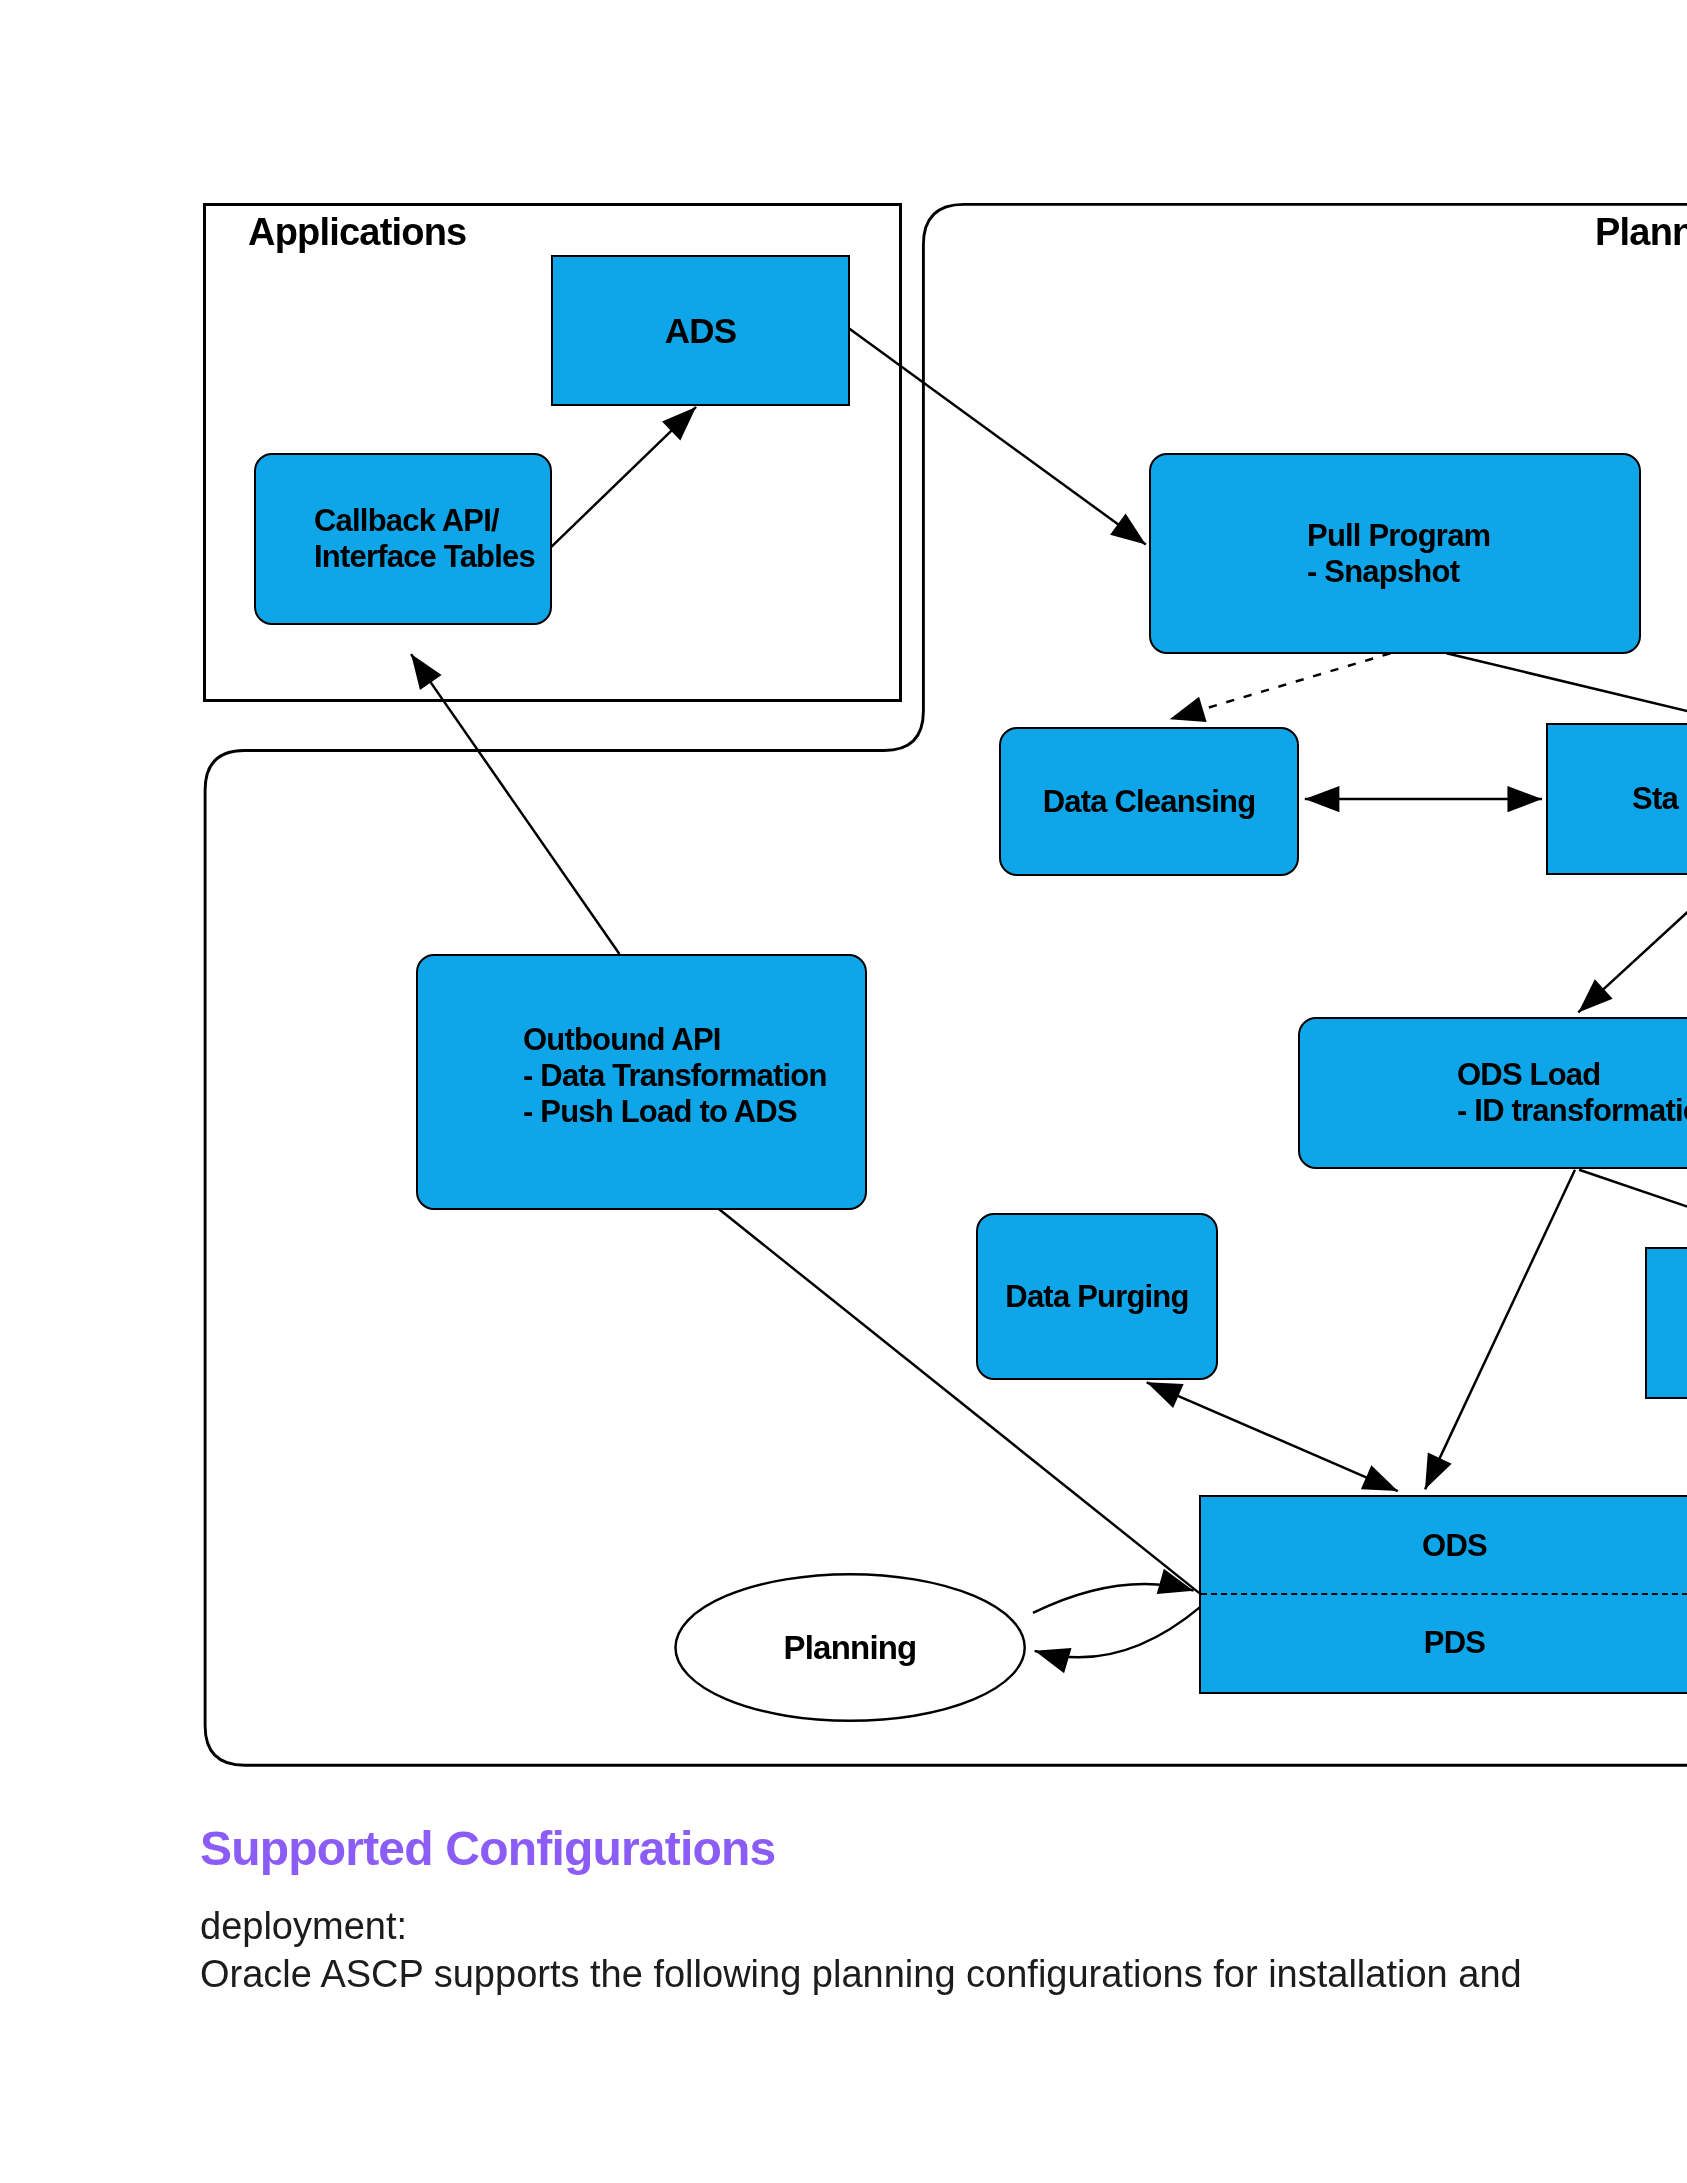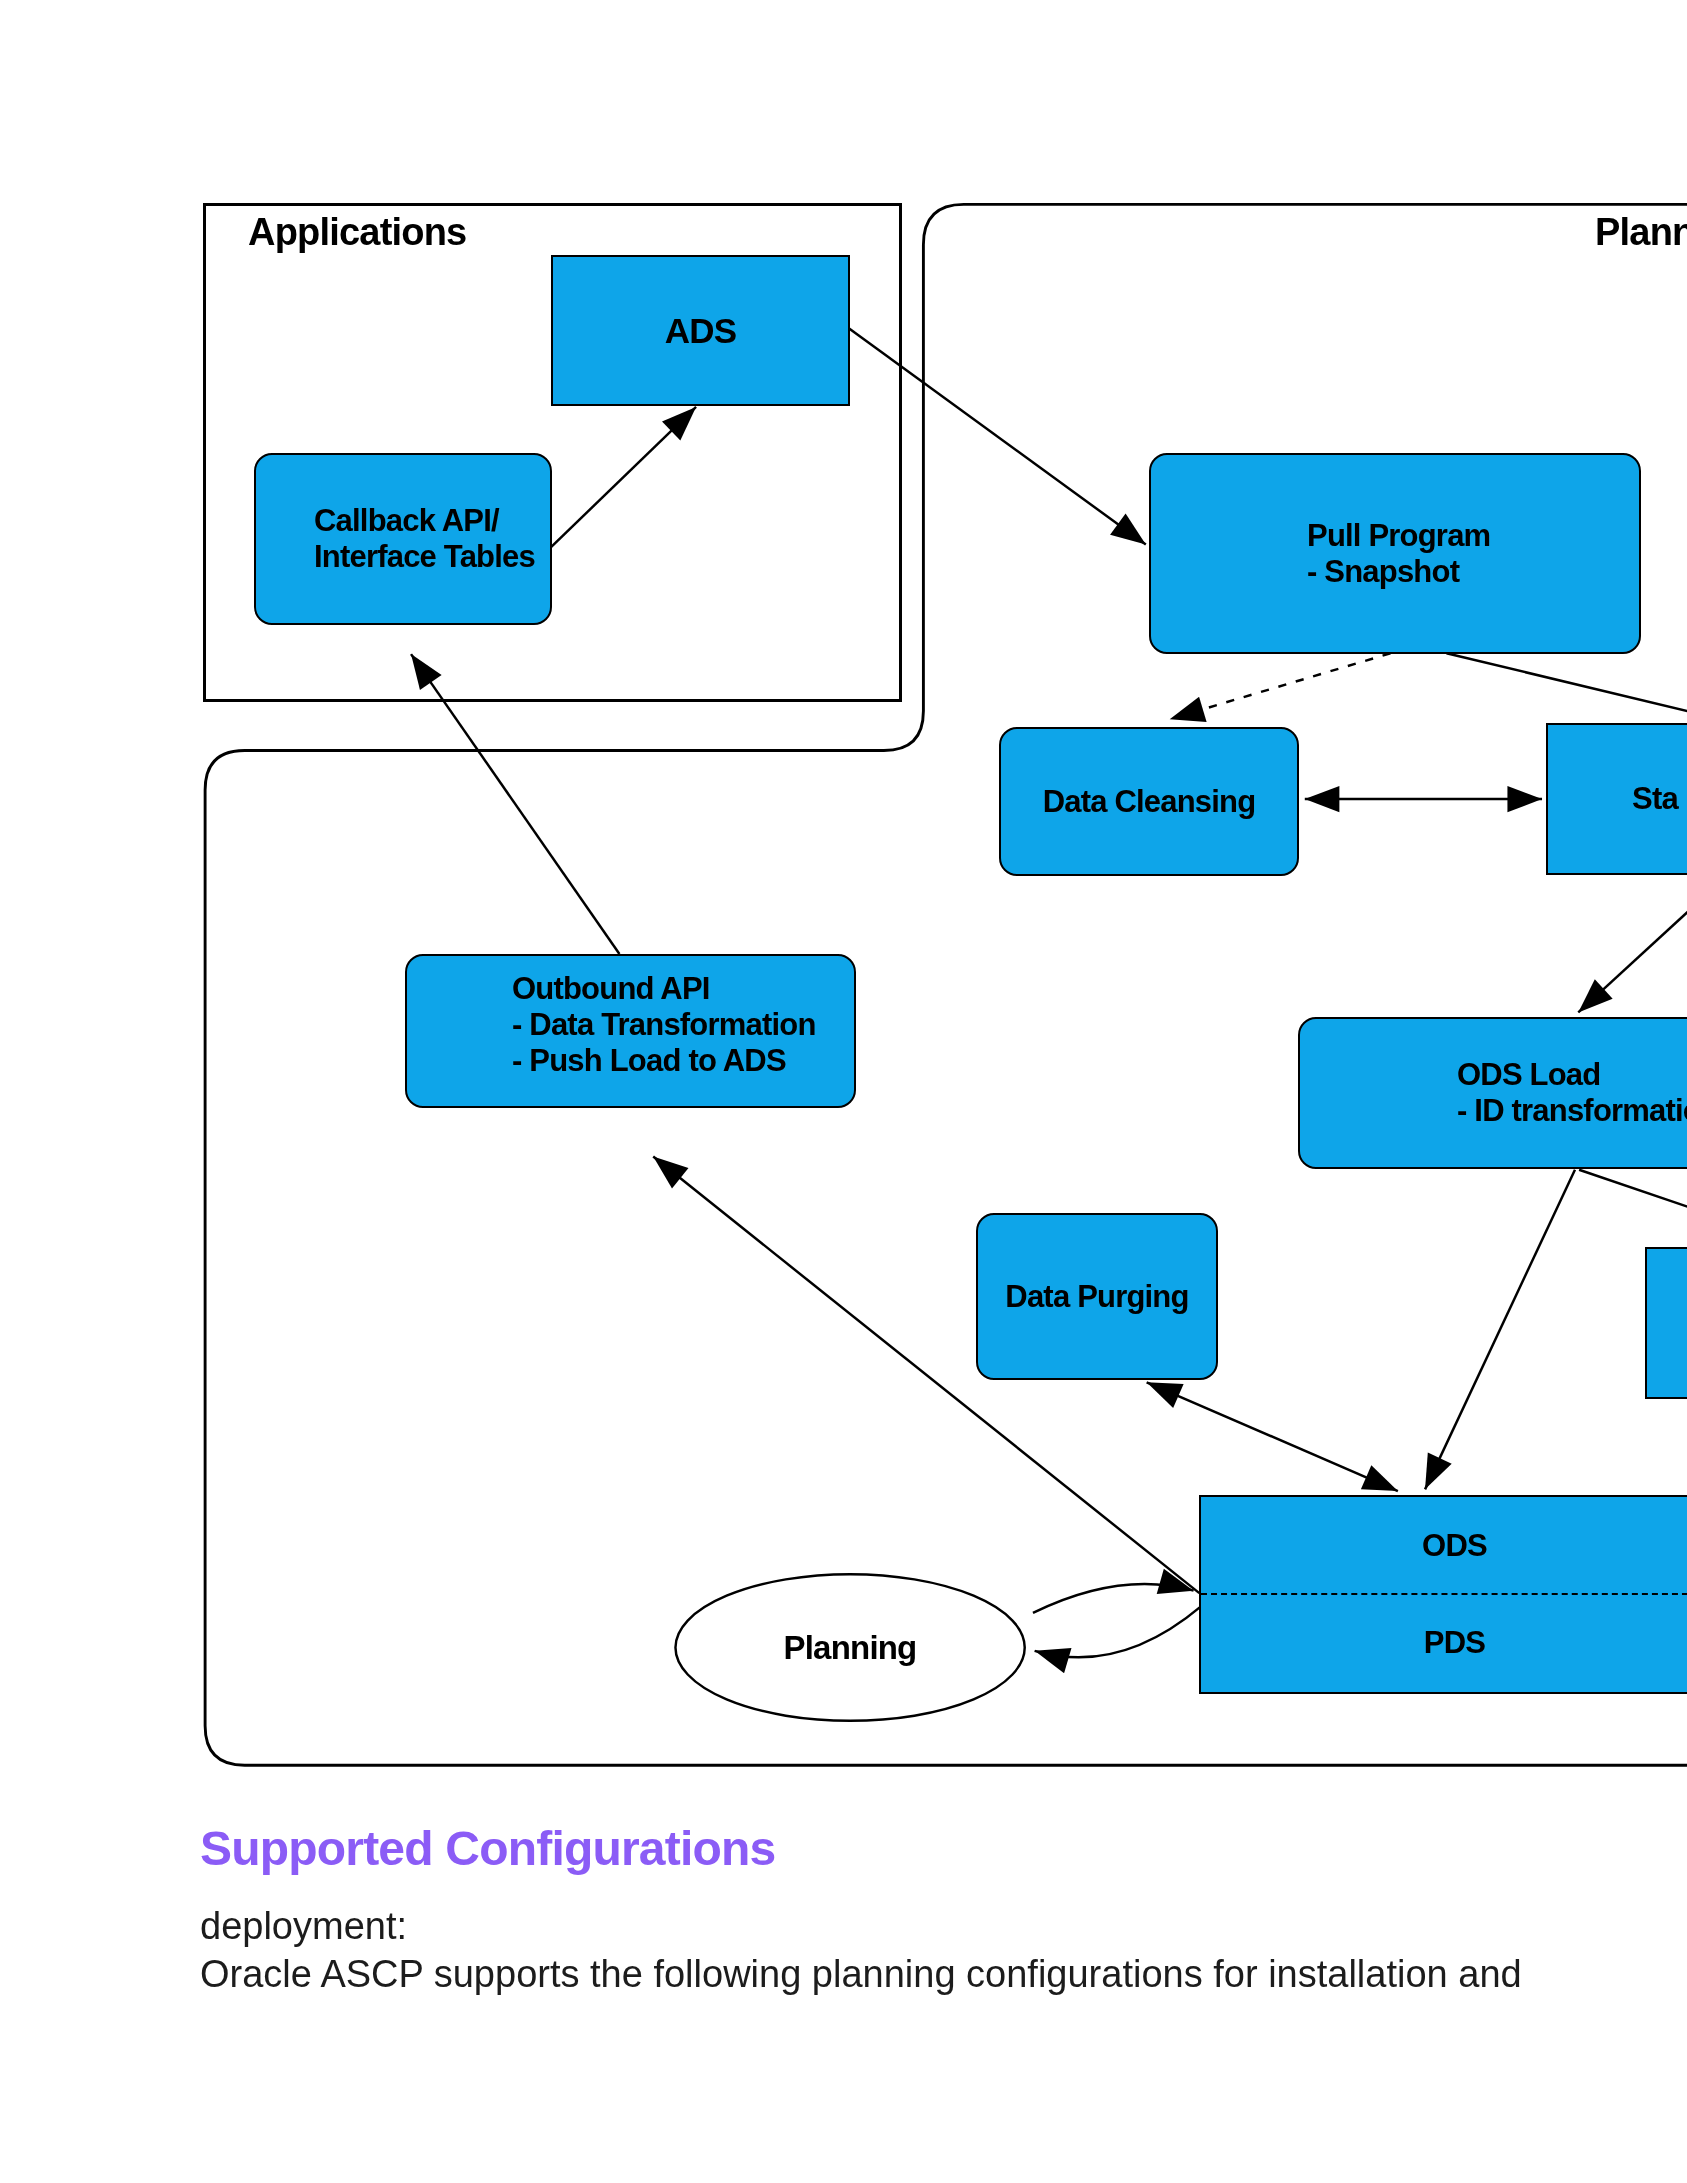--- a/index.html
+++ b/index.html
@@ -100,21 +100,21 @@
 
 <div class="box rounded leftalign" style="left:1298px;top:1017px;width:503px;height:152px;padding-left:157px;">
   <div class="blabel">ODS Load</div>
   <div class="blabel">- ID transformation</div>
 </div>
 
 <div class="box rounded" style="left:976px;top:1213px;width:242px;height:167px;">
   <div class="blabel">Data Purging</div>
 </div>
 
-<div class="box rounded leftalign" style="left:405px;top:954px;width:451px;height:154px;padding-left:105px;padding-bottom:11.5px;">
+<div class="box rounded leftalign" style="left:416px;top:954px;width:451px;height:256px;padding-left:105px;padding-bottom:11.5px;">
   <div class="blabel">Outbound API</div>
   <div class="blabel">- Data Transformation</div>
   <div class="blabel">- Push Load to ADS</div>
 </div>
 
 <div class="box" style="left:1199px;top:1495px;width:511px;height:199px;padding:0;">
   <div class="half">
     <div class="blabel">ODS</div>
   </div>
   <div class="divider-dashed" style="top:96px;"></div>

